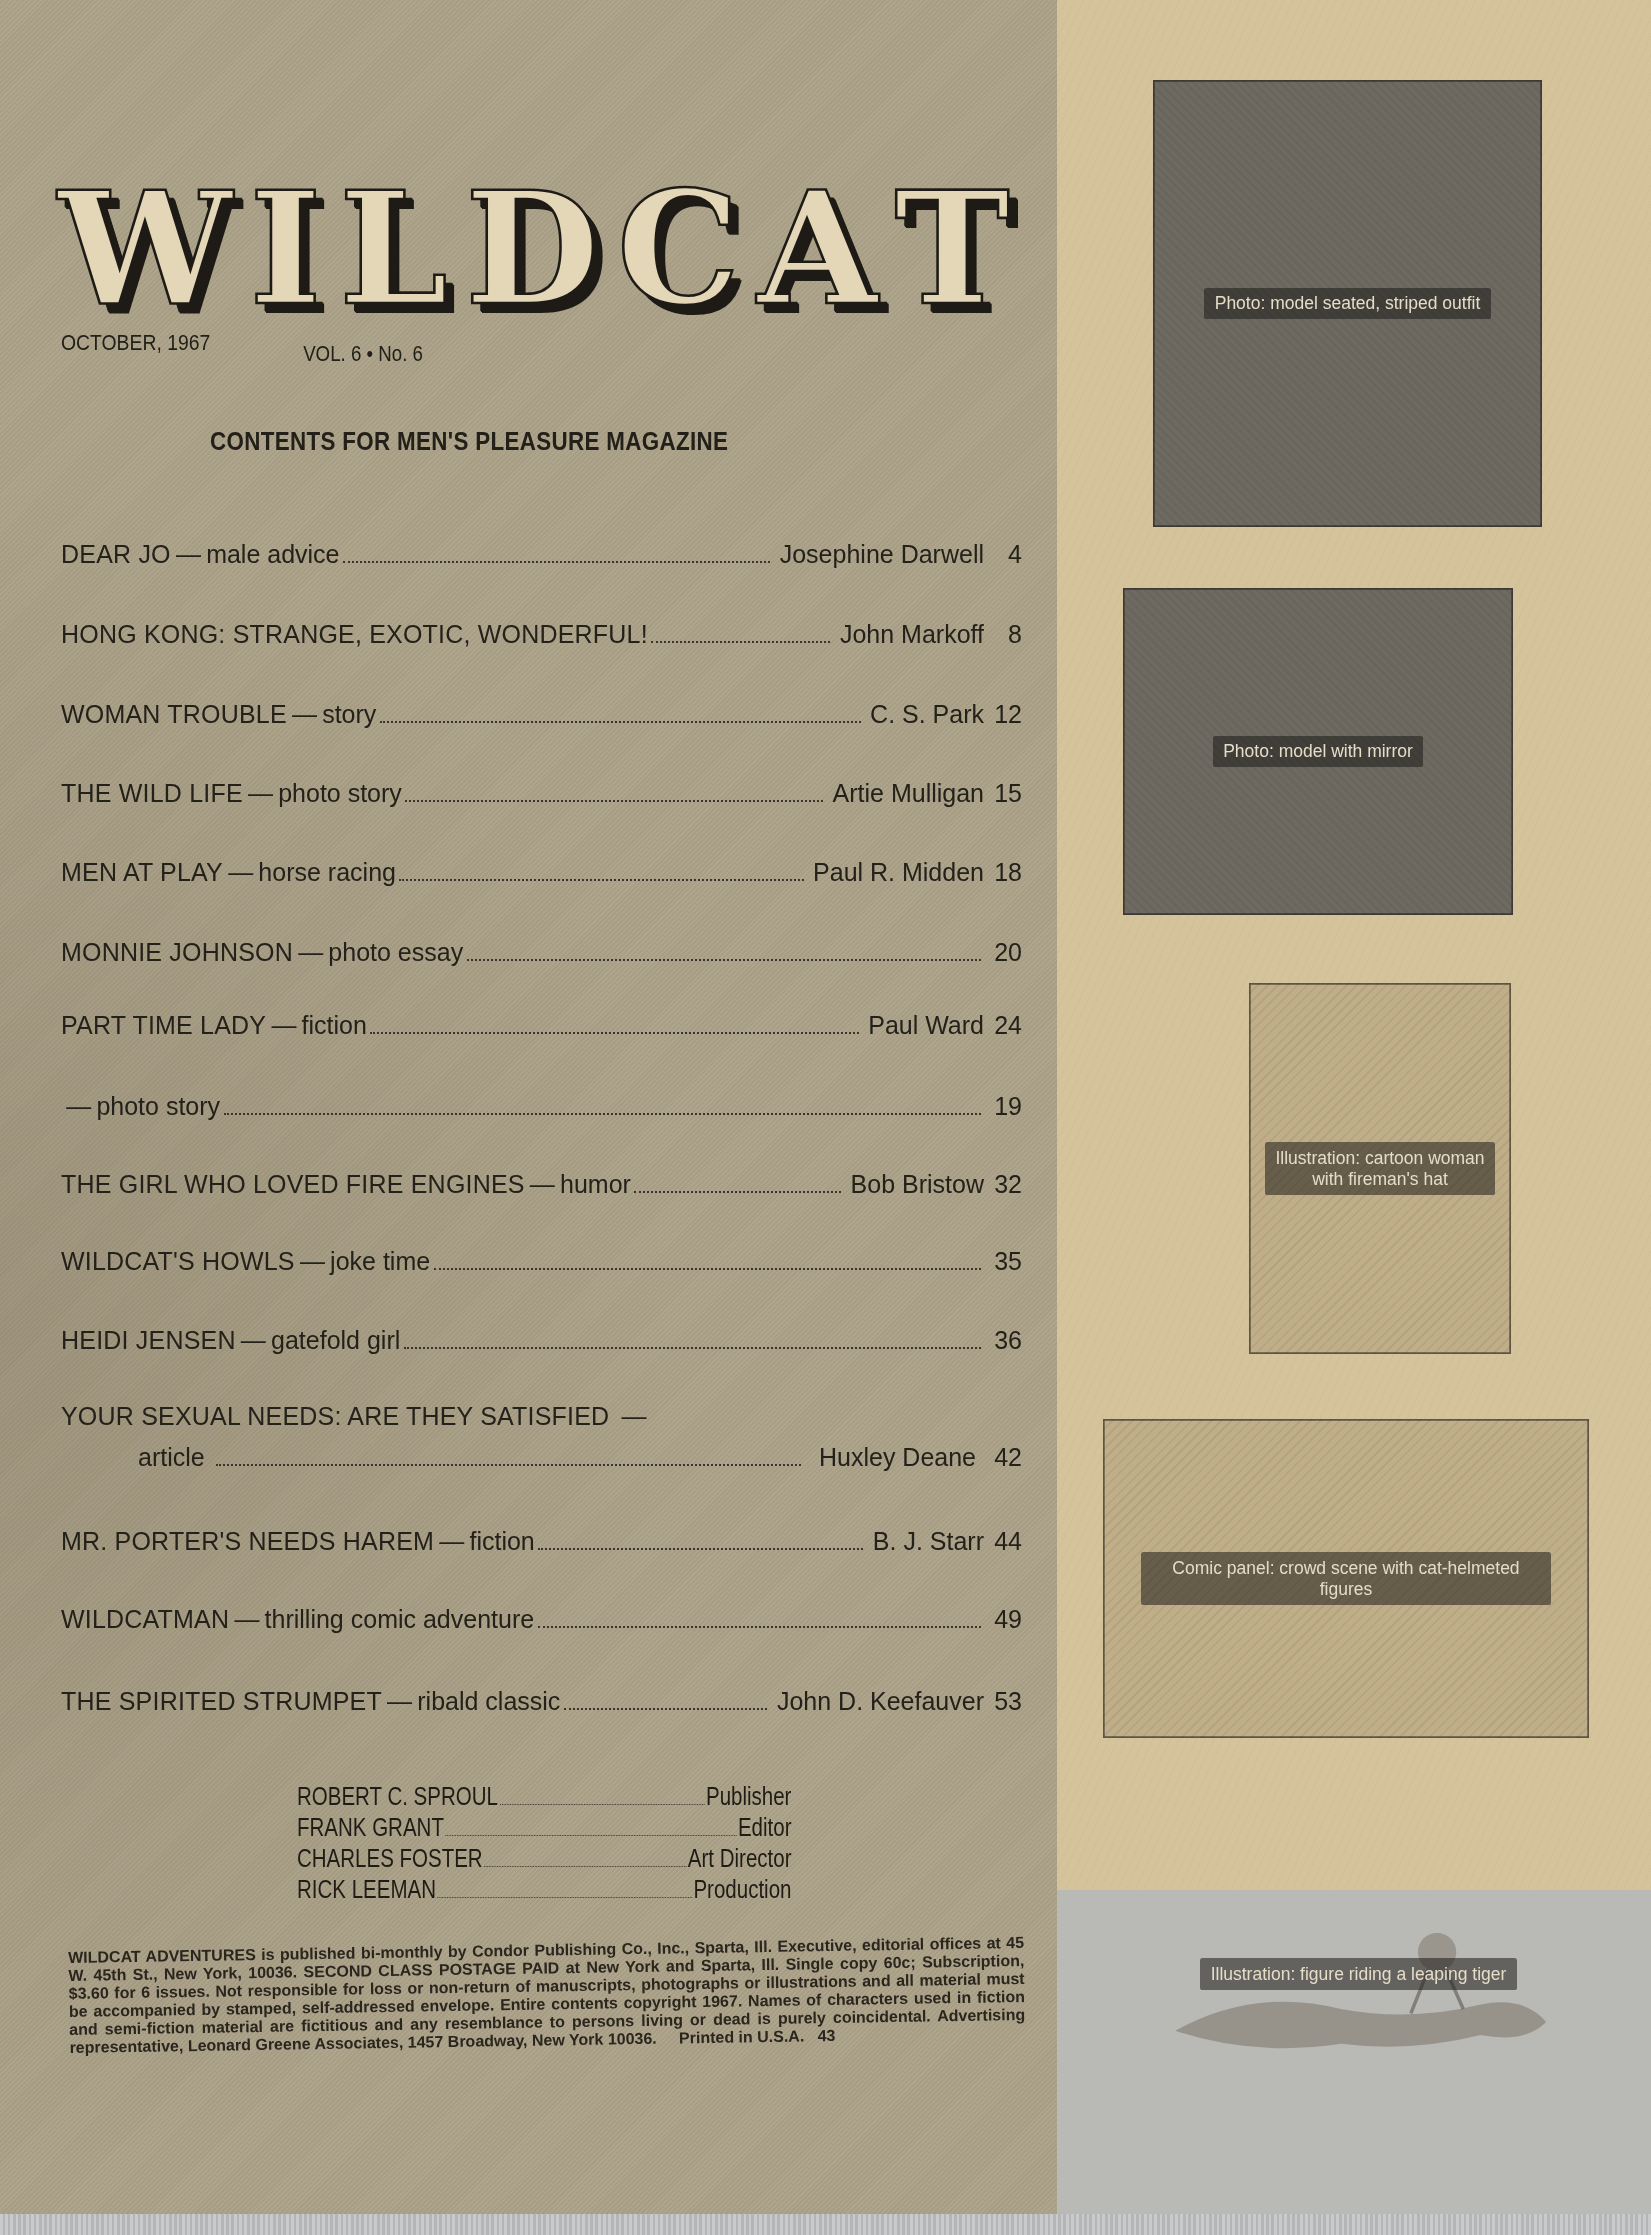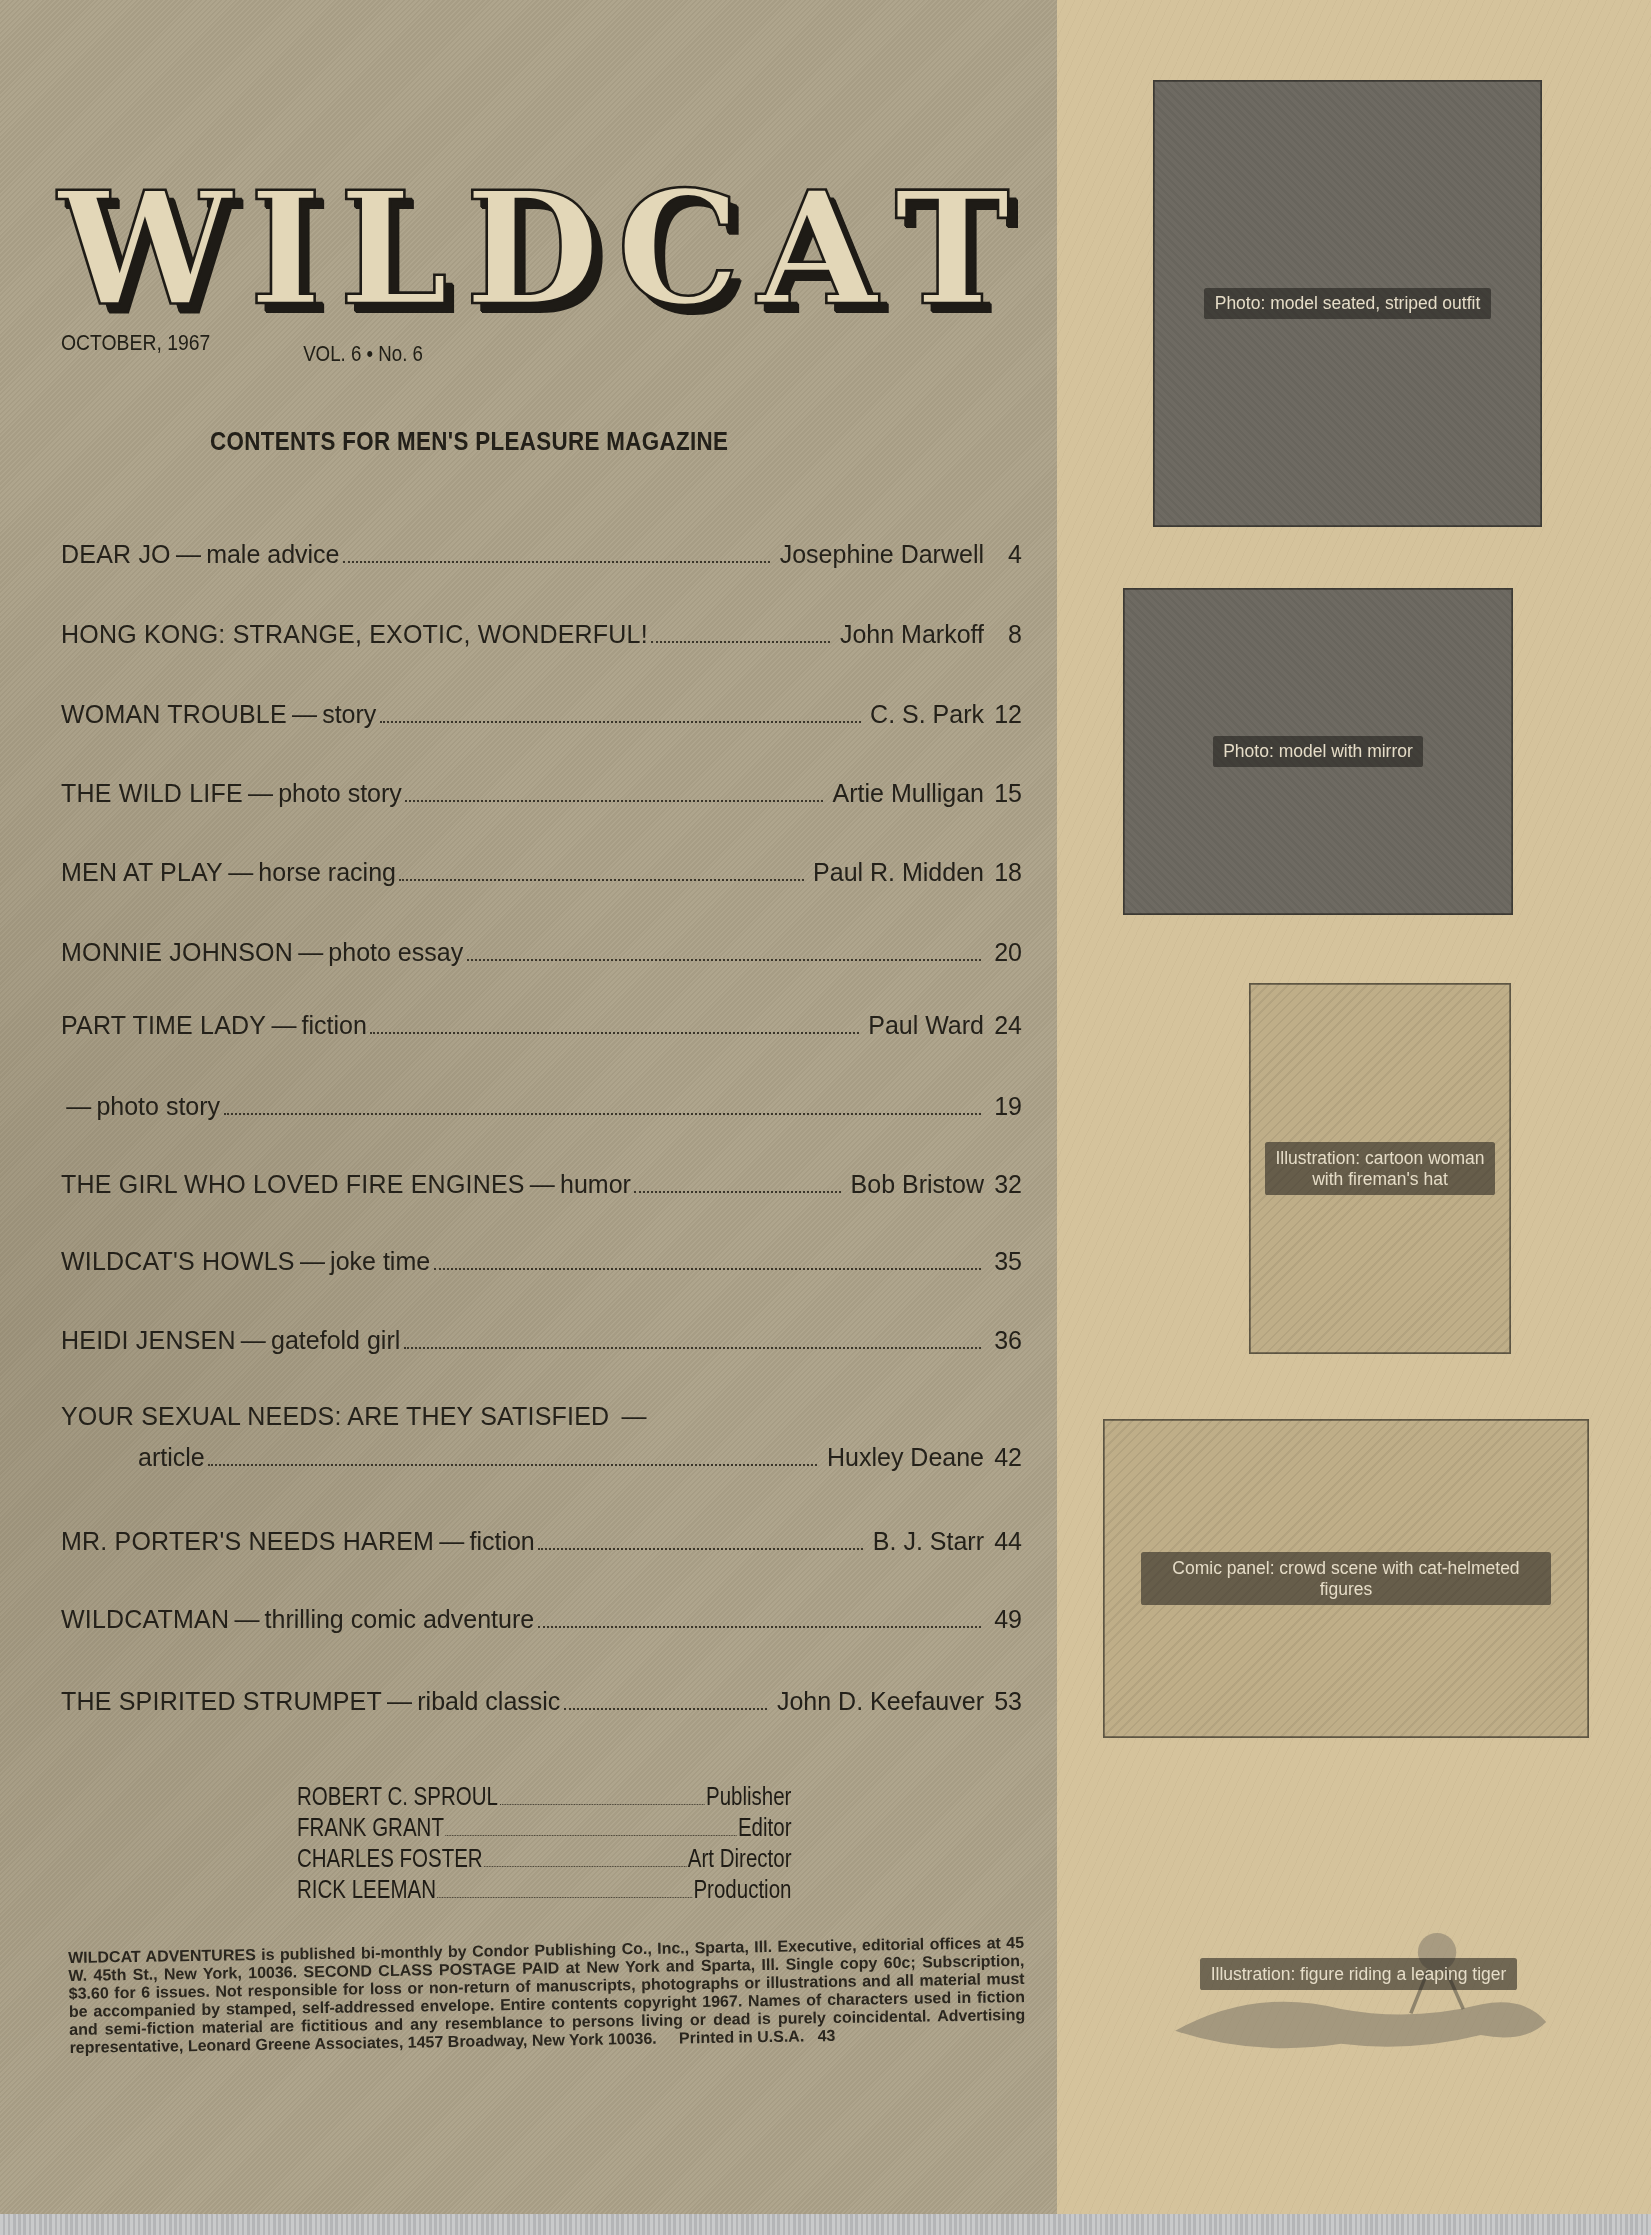--- a/index.html
+++ b/index.html
@@ -16,21 +16,21 @@
       position: absolute; left: 0; top: 0; width: 1652px; height: 2214px;
     }
     .left-panel {
       position: absolute; left: 0; top: 0; width: 1057px; height: 2214px;
       background:
         radial-gradient(ellipse at 0% 60%, rgba(90,80,60,0.18), rgba(0,0,0,0) 45%),
         repeating-linear-gradient(135deg, rgba(255,255,255,0.035) 0 1.7px, rgba(0,0,0,0.03) 1.7px 3.5px),
         #aca289;
     }
     .right-panel {
-      position: absolute; left: 1057px; top: 0; width: 595px; height: 2214px;
+      position: absolute; left: 1057px; top: 0; width: 595px; height: 1890px;
       background:
         repeating-linear-gradient(115deg, rgba(120,100,70,0.05) 0 0.9px, rgba(0,0,0,0) 0.9px 7.9px),
         #d5c39c;
     }
 
     
     .masthead {
       position: absolute; left: 58px; top: 183px; width: 952px; height: 131px;
       display: flex; align-items: center; justify-content: space-between;
     }
@@ -61,21 +61,21 @@
       display: flex; align-items: baseline; color: #24211a; font-size: 25px;
     }
     .toc-row .t { white-space: nowrap; transform-origin: left; }
     .toc-row .title { letter-spacing: 0.2px; }
     .toc-row .sep { margin: 0 5.2px; }
     .toc-row .dots {
       flex: 1; border-bottom: 2.6px dotted #3a352a; margin: 0 3.5px 6.1px 3.5px; height: 0.9px;
     }
     .toc-row .author { white-space: nowrap; margin-left: 6px; }
     .toc-row .pg { width: 38px; text-align: right; white-space: nowrap; }
-    .toc-row.two-line { height: 70px; align-items: flex-end; }
+    .toc-row.two-line { height: 70px; align-items: flex-end; gap: 8px; }
     .toc-row.two-line .line1 { position: absolute; left: 0; top: 0; }
     .toc-row.two-line .line2 { margin-left: 77px; }
 
     
     .staff { position: absolute; left: 297px; top: 1782px; width: 498px; }
     .staff-row {
       display: flex; align-items: baseline; height: 31px; font-size: 25px; color: #1f1c16;
       transform: scaleX(0.82); transform-origin: left; width: 603px;
     }
     .staff-row .dots { flex: 1; border-bottom: 1.7px dotted #3a352a; margin: 0 1.7px 5.2px 1.7px; }

